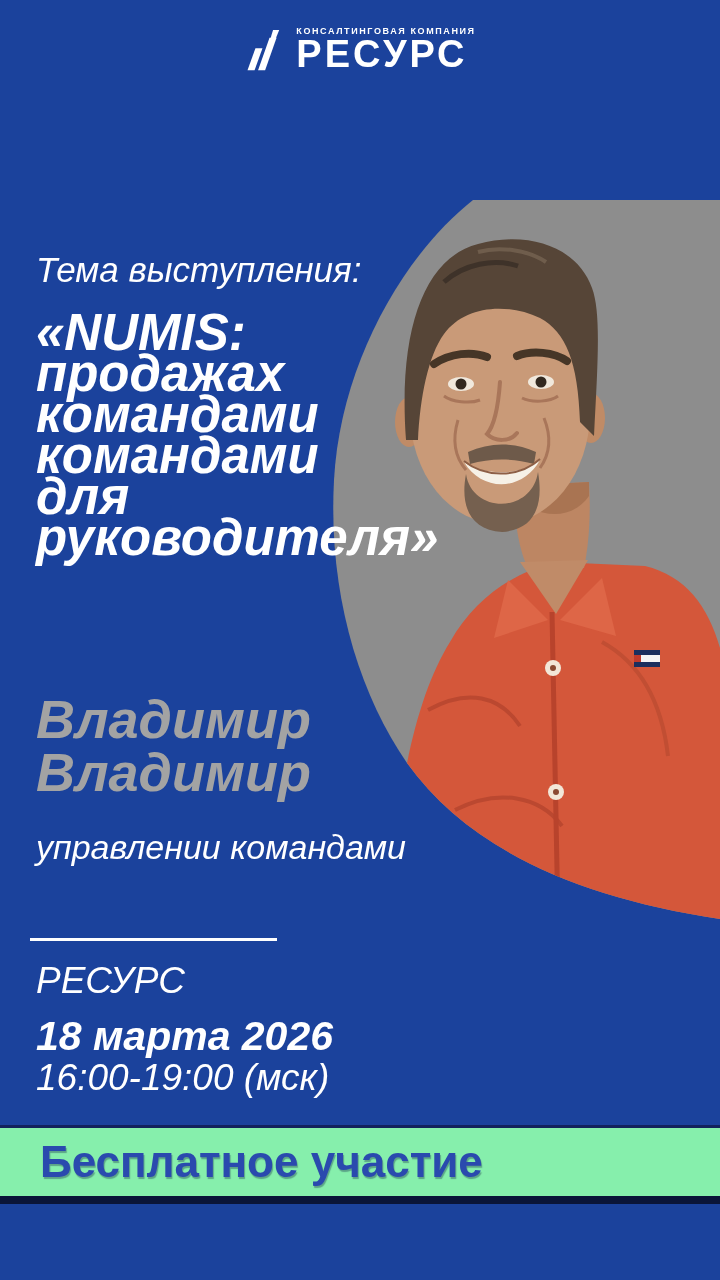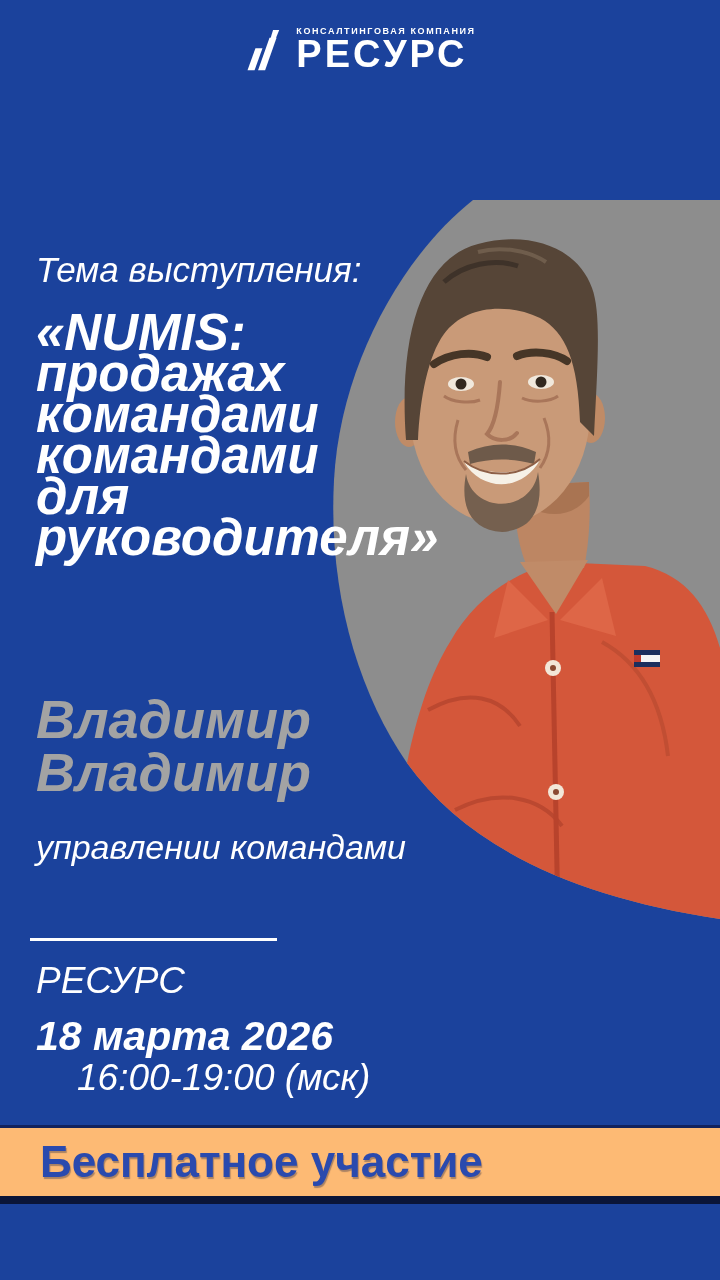--- a/index.html
+++ b/index.html
@@ -27,25 +27,25 @@
   .photo { position:absolute; top:0; left:0; z-index:1; }
   
   .txt { position:absolute; z-index:2; color:#ffffff;font-style:italic; }
   .topic-label { left:36px; top:250px; font-size:35px; }
   .topic { left:36px; top:312px; font-size:51px; font-weight:bold; line-height:41px; }
   .name { left:36px; top:693px; font-size:54px; font-weight:bold; line-height:53px; color:#a3a3a3; }
   .desc { left:36px; top:828px; font-size:34px; line-height:39px; }
   .divider { position:absolute; z-index:2; left:30px; top:938px; width:247px; height:3px; background:#ffffff; }
   .format { left:36px; top:960px; font-size:37px; }
   .date { left:36px; top:1013px; font-size:41px; font-weight:bold; }
-  .time { left:36px; top:1057px; font-size:37px;margin-left:41px; }
+  .time { left:36px; top:1057px; font-size:37px; }
   
   .band-top-line { position:absolute; z-index:3; left:0; top:1125px; width:720px; height:3px; background:#12225c; }
   .band { position:absolute; z-index:3; left:0; top:1128px; width:720px; height:68px;
-    background:#fdba74; display:flex; align-items:center; padding-left:40px; }
+    background:#86efac; display:flex; align-items:center; padding-left:40px; }
   .band span { font-size:44px; font-weight:bold; color:#2a4aae; text-shadow:1px 2px 1px rgba(15,25,70,0.35); }
   .band-shadow { position:absolute; z-index:3; left:0; top:1196px; width:720px; height:8px; background:#0a1538; }
 </style>
 </head>
 <body>
 
 <div class="poster">
 
   <div class="header">
     <div class="logo">

